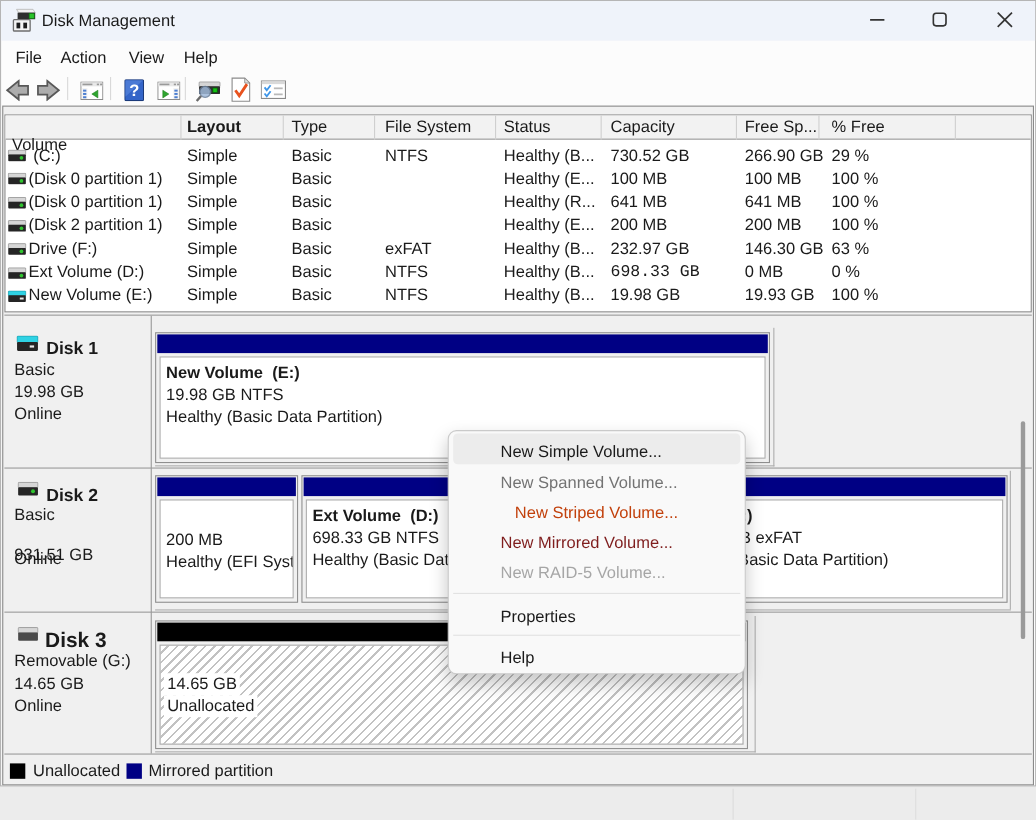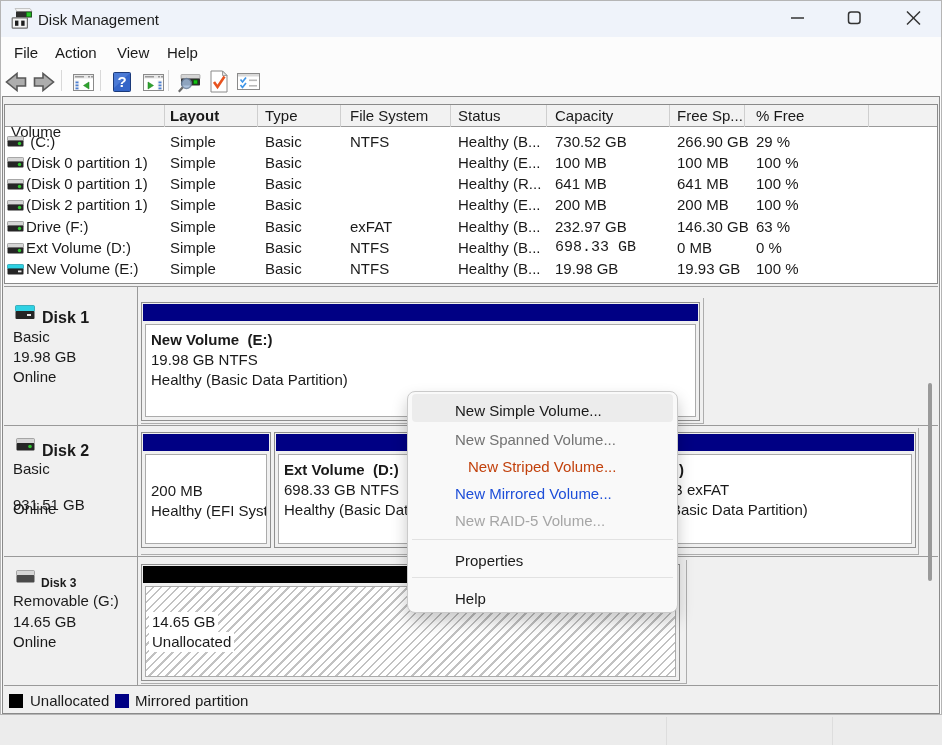--- a/index.html
+++ b/index.html
@@ -281,21 +281,21 @@
     <div class="pbody"></div>
   </div>
   <div class="t b" style="left:614px;top:460px;">Drive&nbsp; (F:)</div>
   <div class="t" style="left:611px;top:480px;">232.97 GB exFAT</div>
   <div class="t" style="left:611px;top:500px;">Healthy (Basic Data Partition)</div>
 
   <svg class="abs" style="left:16px;top:570px;" width="19" height="13" viewBox="0 0 19 13">
     <rect x="0.5" y="0.5" width="18" height="5" rx="1" fill="#d6d6d6" stroke="#8a8a8a" stroke-width="0.7"></rect>
     <rect x="0.5" y="5" width="18" height="7.5" rx="1" fill="#4a4a4a"></rect>
   </svg>
-  <div class="t b" style="left:41px;top:573px;font-size:12px;">Disk 3</div>
+  <div class="t b" style="left:41px;top:573px;font-size:19px;">Disk 3</div>
   <div class="t" style="left:13px;top:591px;">Removable (G:)</div>
   <div class="t" style="left:13px;top:612px;">14.65 GB</div>
   <div class="t" style="left:13px;top:632px;">Online</div>
 
   <div class="vline" style="left:686px;top:560px;height:124px;background:#adadad;"></div>
   <div class="hline" style="left:141px;top:683px;width:546px;background:#adadad;"></div>
 
   <div class="pbox" style="left:141px;top:564px;width:539px;height:117px;">
     <div class="pbar" style="background:#000;"></div>
     <div class="pbody" style="background:repeating-linear-gradient(135deg,#ffffff 0px,#ffffff 4.3px,#c2c2c2 4.3px,#c2c2c2 6px);"></div>
@@ -312,20 +312,20 @@
 
   <div class="abs" style="left:0;top:716px;width:942px;height:29px;background:#ececec;"></div>
   <div class="abs" style="left:666px;top:717px;width:1px;height:28px;background:#dddddd;"></div>
   <div class="abs" style="left:832px;top:717px;width:1px;height:28px;background:#dddddd;"></div>
 
   <div class="abs" style="left:407px;top:391px;width:271px;height:222px;background:#f9f9f9;border:1px solid #cacaca;border-radius:8px;box-shadow:0 8px 16px rgba(0,0,0,0.22);"></div>
   <div class="abs" style="left:412px;top:394px;width:261px;height:28px;background:#ececec;border-radius:4px;"></div>
   <div class="mi" style="left:455px;top:402px;">New Simple Volume...</div>
   <div class="mi" style="left:455px;top:431px;color:#737373;">New Spanned Volume...</div>
   <div class="mi" style="left:455px;top:458px;color:#c2410c;margin-left:13px;">New Striped Volume...</div>
-  <div class="mi" style="left:455px;top:485px;color:#1d4ed8;">New Mirrored Volume...</div>
+  <div class="mi" style="left:455px;top:485px;color:#7f1d1d;">New Mirrored Volume...</div>
   <div class="mi" style="left:455px;top:512px;color:#a6a6a6;">New RAID-5 Volume...</div>
   <div class="abs" style="left:412px;top:539px;width:261px;height:1px;background:#e2e2e2;"></div>
   <div class="mi" style="left:455px;top:552px;">Properties</div>
   <div class="abs" style="left:412px;top:577px;width:261px;height:1px;background:#e2e2e2;"></div>
   <div class="mi" style="left:455px;top:590px;">Help</div>
 
 </div>
 
 </body></html>

